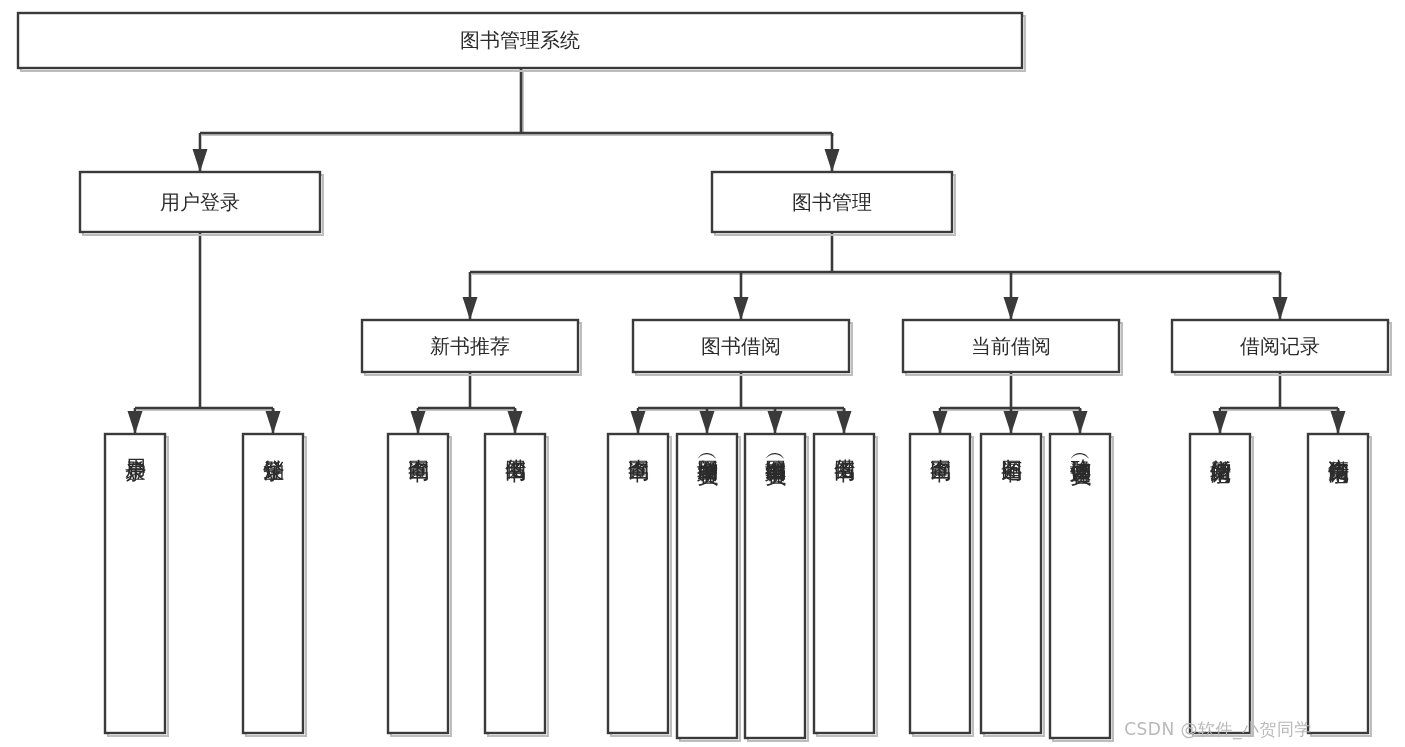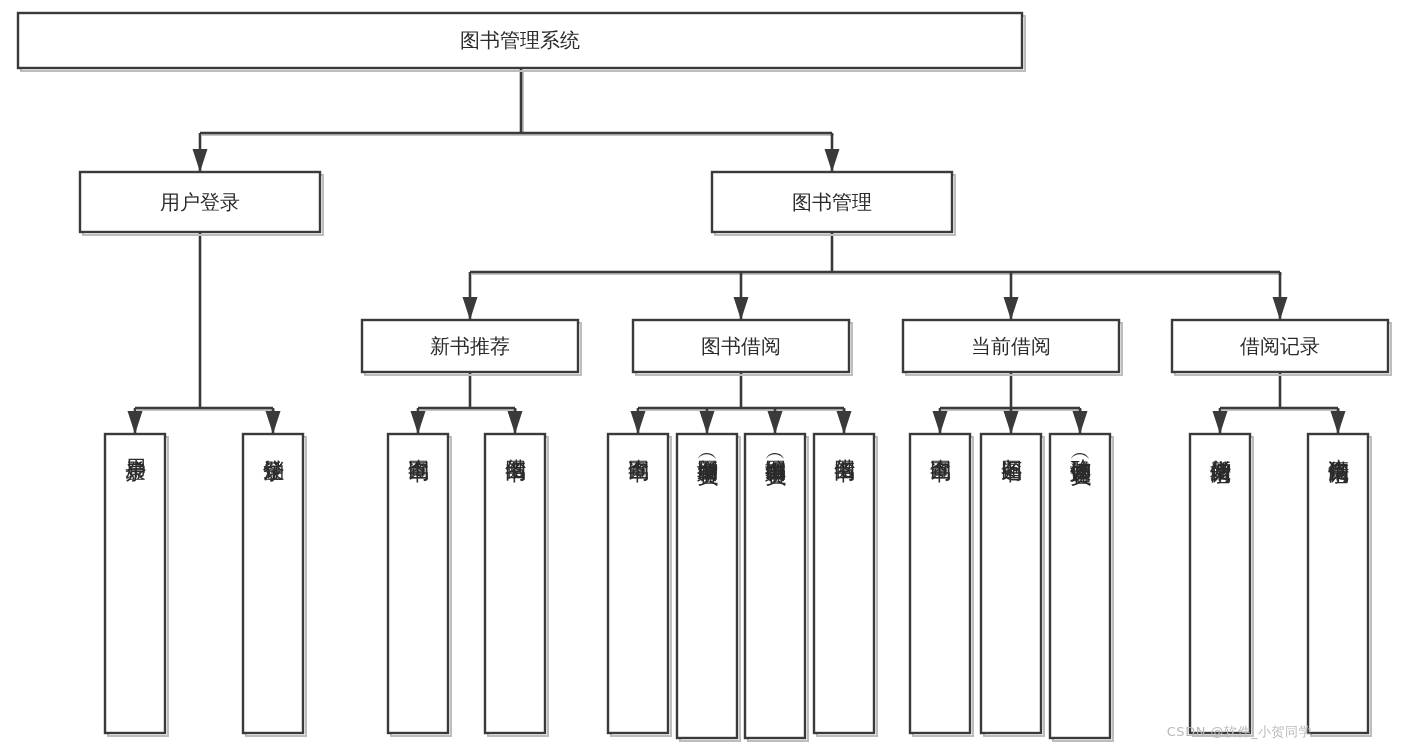--- a/index.html
+++ b/index.html
@@ -71,21 +71,21 @@
     text-align: left;
     white-space: nowrap;
     pointer-events: none;
     user-select: none;
   }
   .watermark {
     position: absolute;
     right: 10px;
     bottom: 6px;
     font-family: "DejaVu Sans", "Liberation Sans", sans-serif;
-    font-size: 13px;
+    font-size: 17px;
     color: #b9b9b9;
     letter-spacing: 0.5px;
     white-space: nowrap;
     user-select: none;
   }
   .vlabel-layer {
     position: absolute;
     left: 0;
     top: 0;
     width: 1405px;

